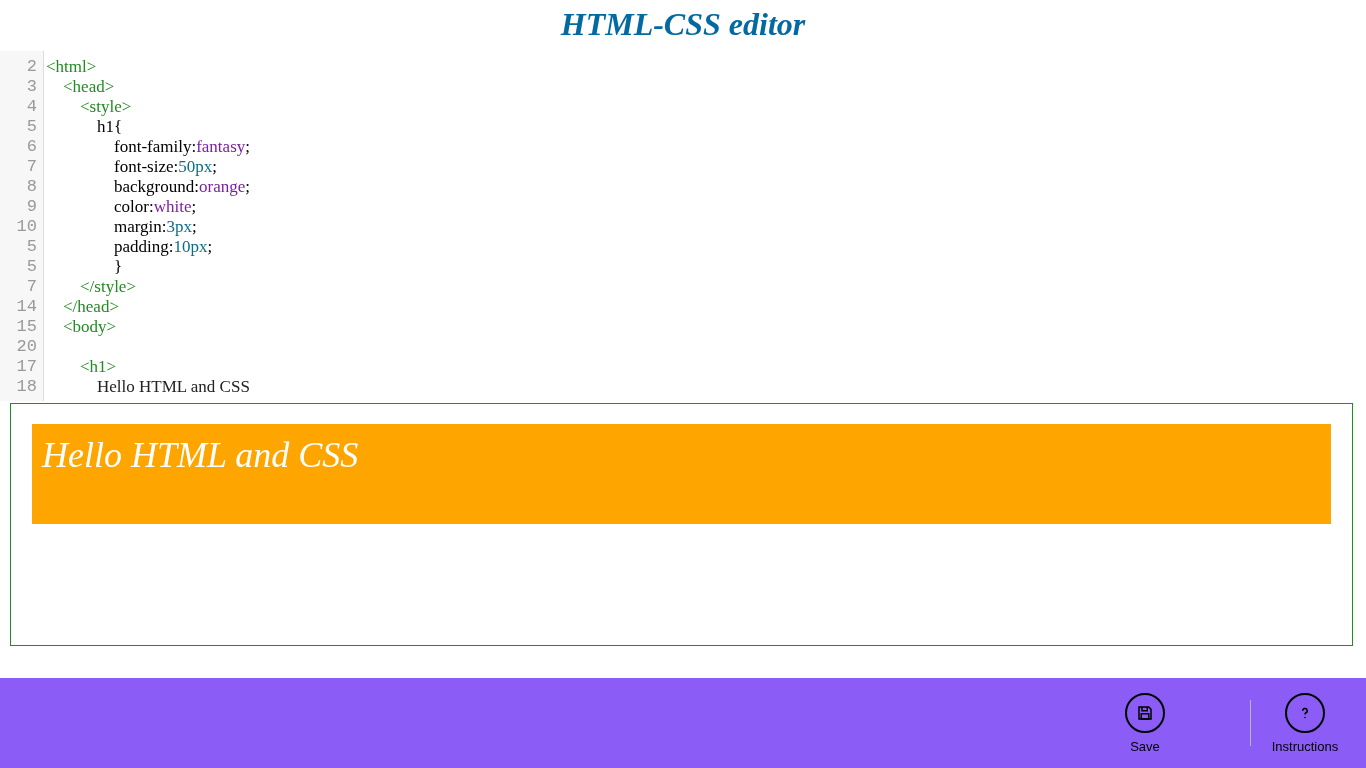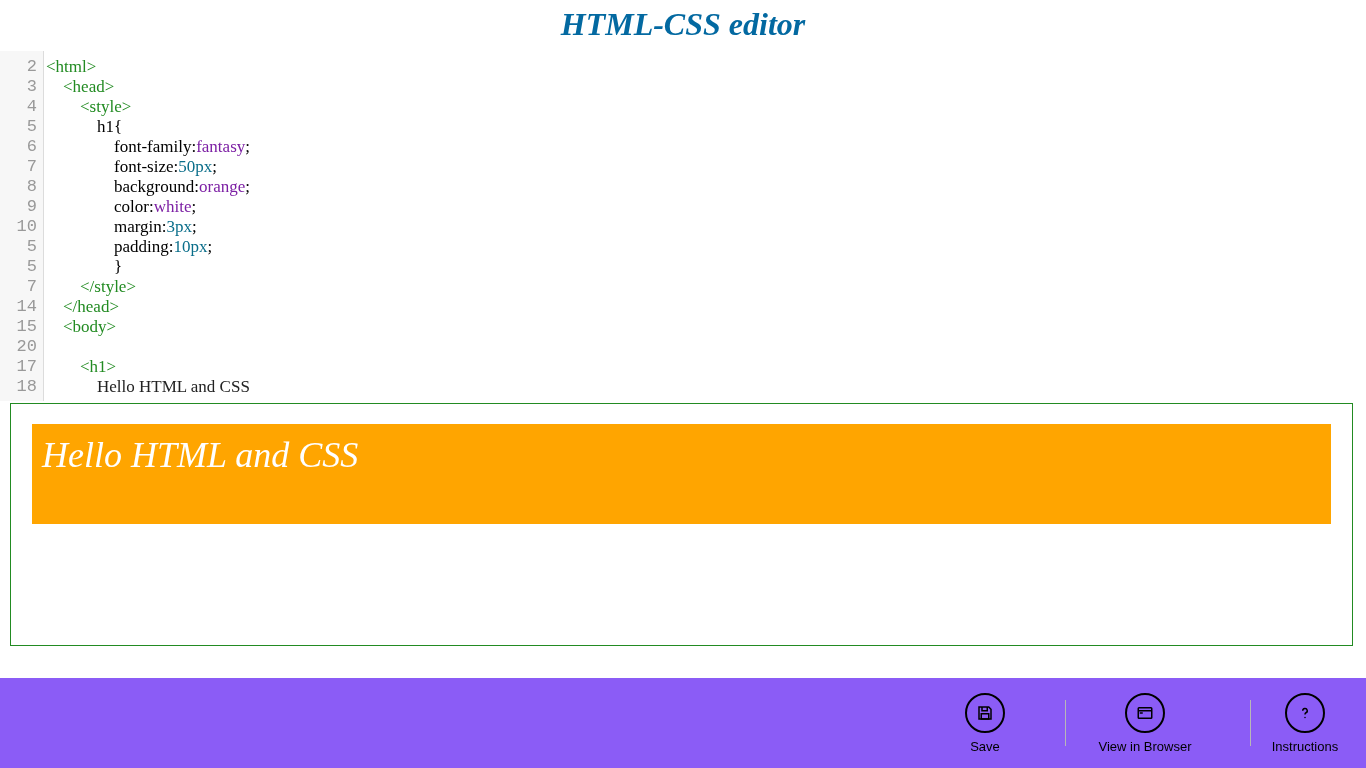--- a/index.html
+++ b/index.html
@@ -178,30 +178,20 @@
       <svg class="ic" viewBox="0 0 24 24" fill="none" stroke="#000" stroke-width="2">
         <path d="M4 4h13l3 3v13H4z"></path>
           <path d="M8 4v5h7V4"></path>
           <rect x="7" y="13" width="10" height="7"></rect>
       </svg>
     </div>
     <div class="bar-label">Save</div>
   </div>
 
 
-  <div class="bar-btn">
-    <div class="circle">
-      <svg class="ic" viewBox="0 0 24 24" fill="none" stroke="#000" stroke-width="2">
-        <rect x="3" y="5" width="18" height="14" rx="1"></rect>
-          <line x1="3" y1="9" x2="21" y2="9"></line>
-        <rect x="5" y="11" width="4" height="2" fill="#000" stroke="none"></rect>
-      </svg>
-    </div>
-    <div class="bar-label">View in Browser</div>
-  </div>
 
   <div class="bar-btn narrow">
     <div class="circle">
       <svg class="ic" viewBox="0 0 24 24" fill="none" stroke="#000" stroke-width="2">
         <path d="M9 9a3 3 0 1 1 4.2 2.7c-.9.5-1.2 1-1.2 2.3"></path>
           <circle cx="12" cy="18" r="1" fill="#000" stroke="none"></circle>
       </svg>
     </div>
     <div class="bar-label">Instructions</div>
   </div>

